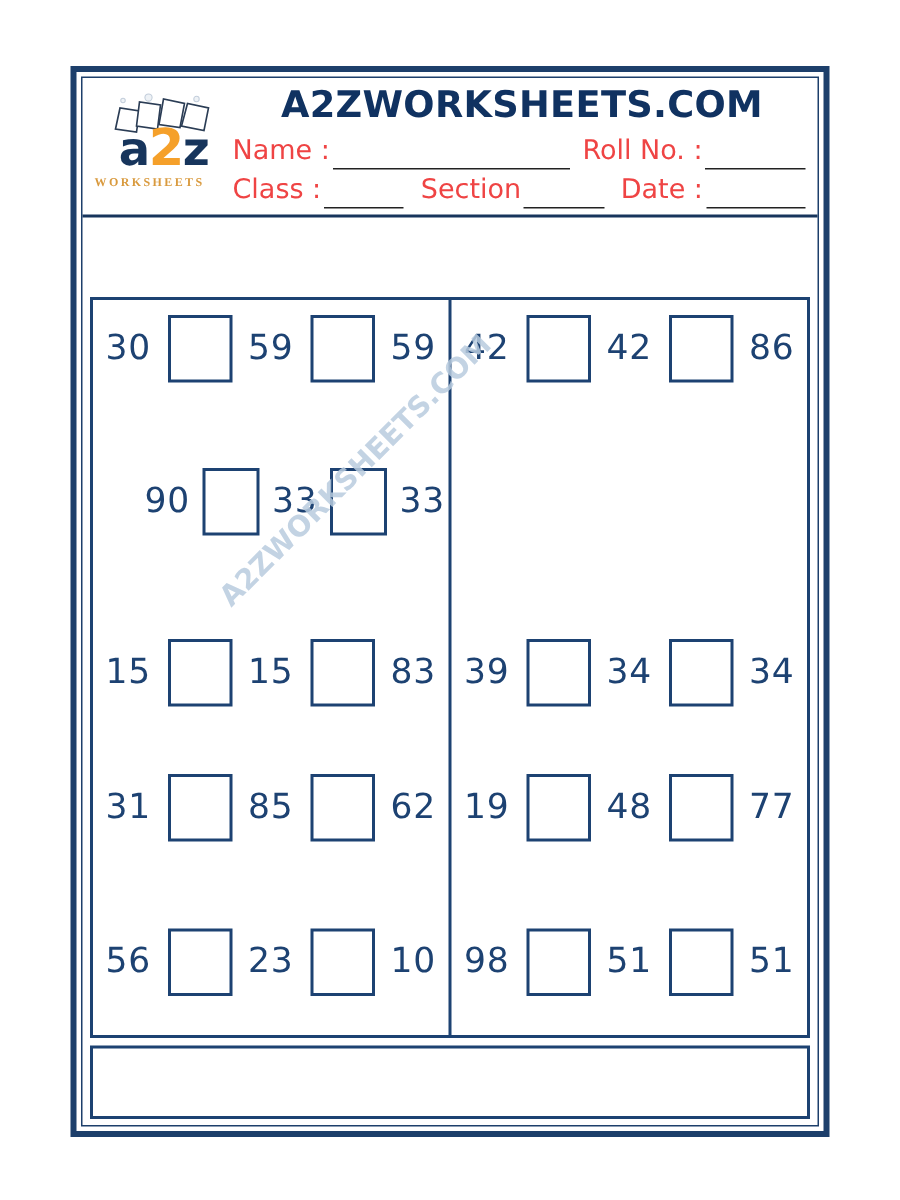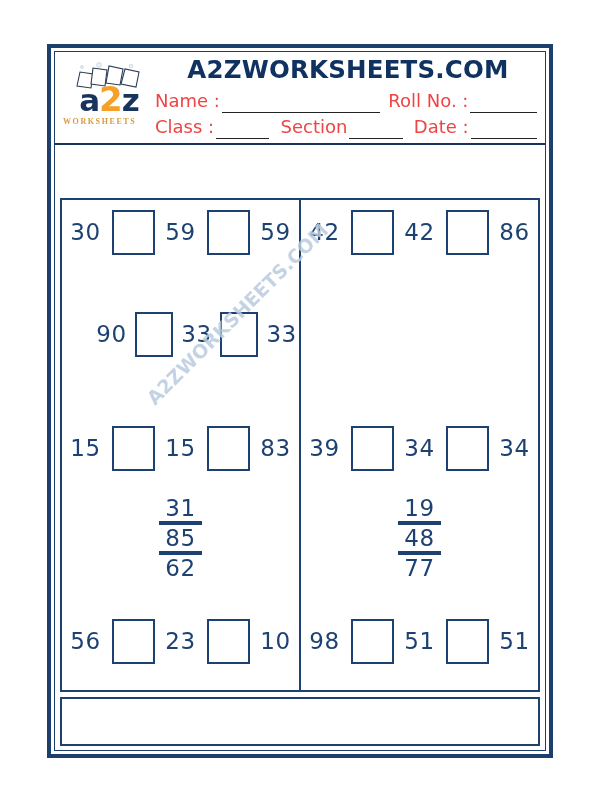--- a/index.html
+++ b/index.html
@@ -188,21 +188,21 @@
     left: 0;
     right: 0;
     height: 56px;
     display: flex;
     align-items: center;
     justify-content: center;
   }
   .prob-row.i0 { top: 4px; }
   .prob-row.i1 { top: 106px; padding-left: 32px; }
   .prob-row.i2 { top: 220px; }
-  .prob-row.i3 { top: 310px; flex-direction: column; }
+  .prob-row.i3 { top: 310px; }
   .prob-row.i4 { top: 413px; }
 
   .num {
     font-family: "DejaVu Sans", sans-serif;
     font-size: 23px;
     color: #1d4272;
     width: 40px;
     text-align: center;
     letter-spacing: 0.5px;
   }

